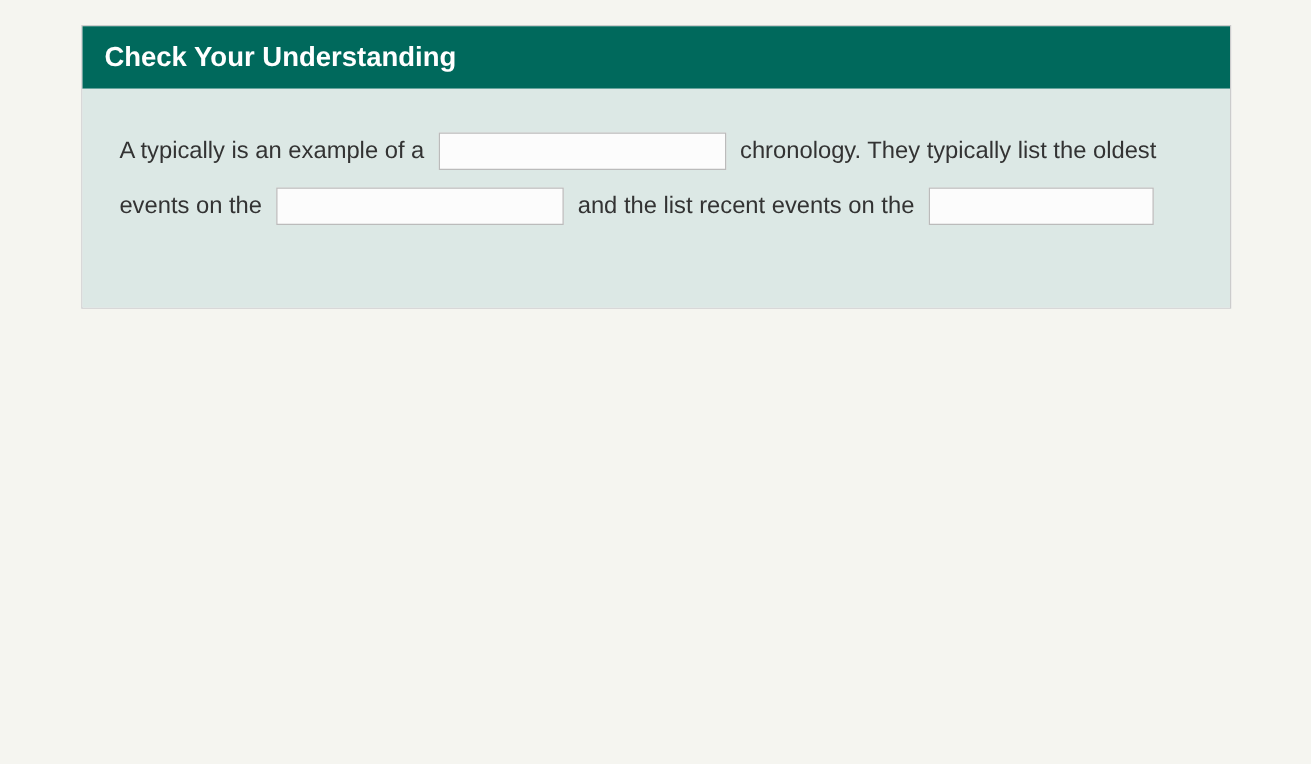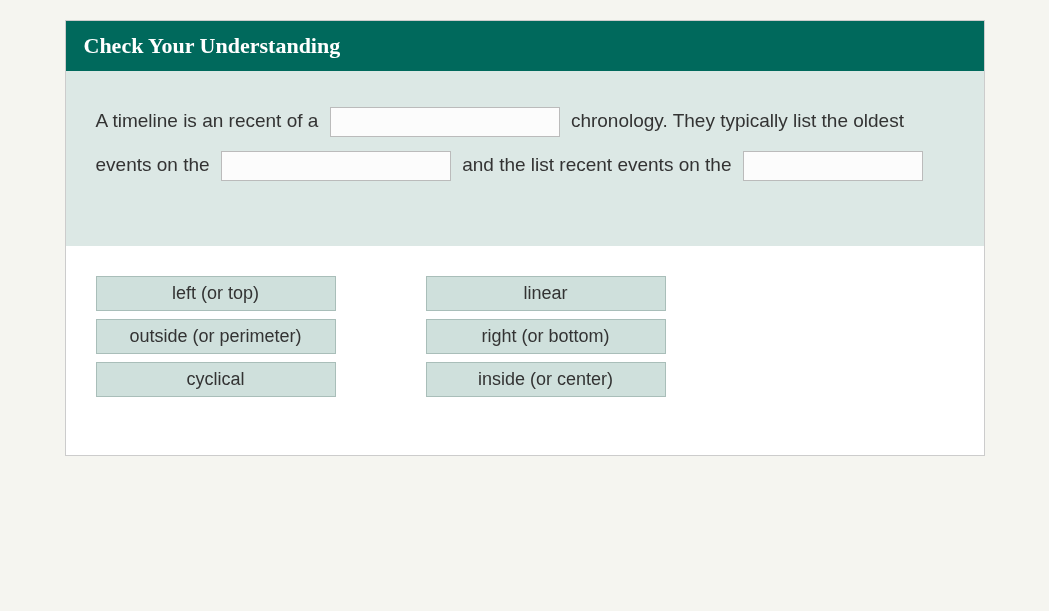--- a/index.html
+++ b/index.html
@@ -16,21 +16,20 @@
     margin: 0 auto;
     background: #fff;
     border: 1px solid #ccc;
   }
   .header {
     background: #00695c;
     color: #fff;
     font-weight: bold;
     font-size: 22px;
     padding: 12px 18px;
-    font-family: Liberation Serif, serif;
   }
   .question-area {
     background: #dce8e5;
     padding: 28px 30px 60px 30px;
     font-size: 19px;
     line-height: 2.3;
     color: #333;
   }
   .question-area .blank {
     display: inline-block;
@@ -71,36 +70,22 @@
 </head>
 <body>
 
 <div class="widget">
 
   <div class="header">
     <span>Check Your Understanding</span>
   </div>
 
   <div class="question-area">
-    <span>A timeline is an recent of a</span>
+    <span>A typically is an example of a</span>
     <span class="blank"></span>
     <span>chronology. They typically list the oldest events on the</span>
     <span class="blank"></span>
     <span>and the list recent events on the</span>
     <span class="blank small"></span>
   </div>
 
-  <div class="answers-area">
-    <div class="answers-row">
-      <div class="answers-col">
-        <div class="answer-tile">left (or top)</div>
-        <div class="answer-tile">outside (or perimeter)</div>
-        <div class="answer-tile">cyclical</div>
-      </div>
-      <div class="answers-col">
-        <div class="answer-tile">linear</div>
-        <div class="answer-tile">right (or bottom)</div>
-        <div class="answer-tile">inside (or center)</div>
-      </div>
-    </div>
-  </div>
 
 </div>
 
 </body></html>

